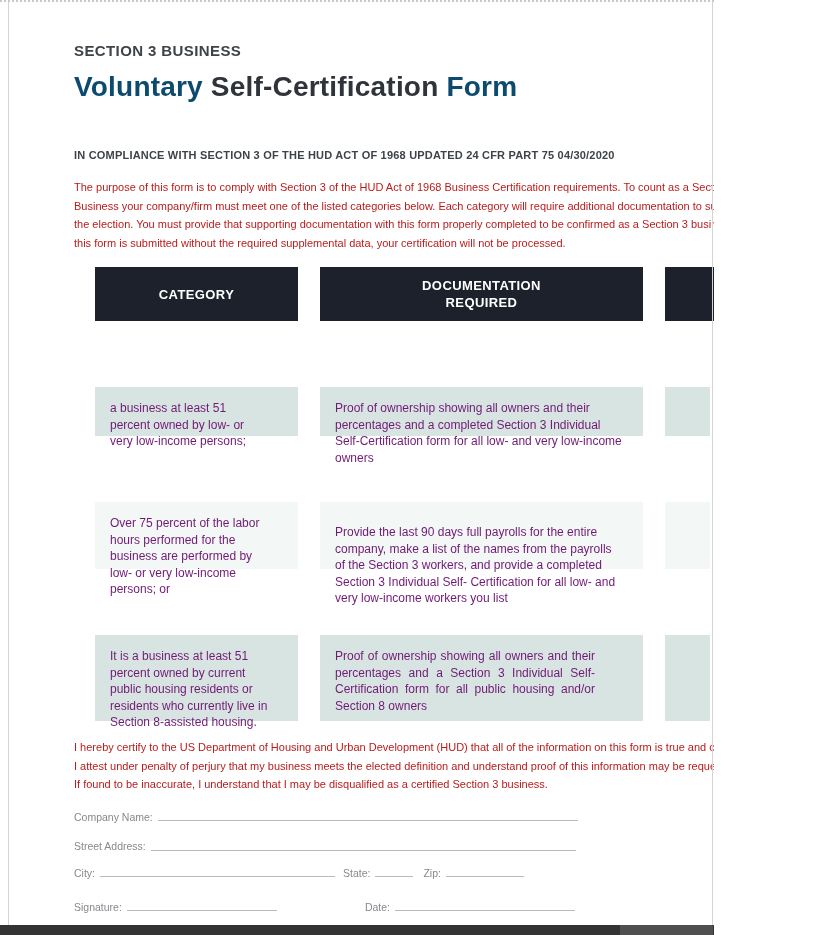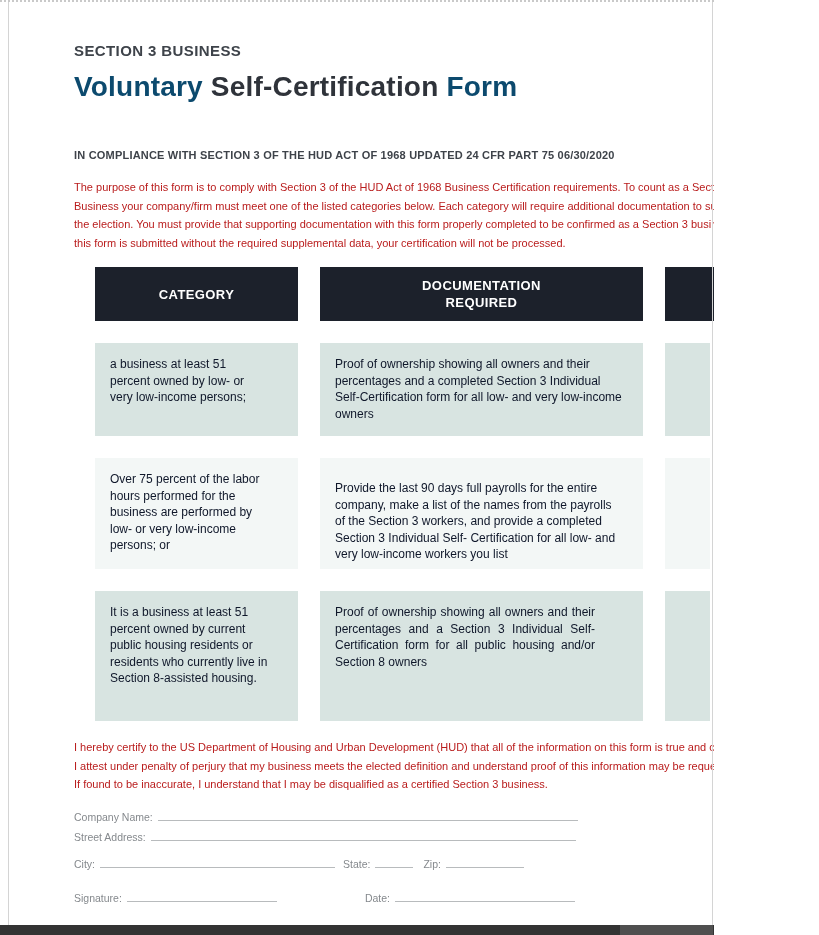--- a/index.html
+++ b/index.html
@@ -48,21 +48,21 @@
   .th {
     background:#1c212b; color:#ffffff;
     display:flex; align-items:center; justify-content:center; text-align:center;
     font-size:13px; font-weight:600; letter-spacing:0.4px;
   }
   .th-doc span  { max-width:180px; line-height:17px; }
   .th-elect     { grid-column:3 / 5; }
   .th-elect span{ max-width:64px; font-size:10px; line-height:14px; font-weight:700; }
 
   .cell {
-    font-size:12px; line-height:16.5px; color:#0f172a;
+    font-size:12px; line-height:16.5px; color:#701a75;margin-top:44px;
   }
   .bg-a { background:#d8e4e1; }
   .bg-b { background:#f3f7f6; }
 
   .cat  { padding:13px 30px 10px 15px; }
   .doc  { padding:13px 20px 10px 15px; }
   .doc-r2 { padding-top:22px; }
   .doc-r3 { padding-right:48px; text-align:justify; }
   .elect-cell { }
 
@@ -87,21 +87,21 @@
   .w-fullname { width:530px; }
   .w-company  { width:420px; }
   .w-street   { width:425px; }
   .w-city     { width:235px; }
   .w-state    { width:38px;  }
   .w-zip      { width:78px;  }
   .w-sig      { width:150px; }
   .w-date     { width:180px; }
 
   .mt-company { margin-top:16px; }
-  .mt-street  { margin-top:7px; }
+  .mt-street  { margin-top:17px;align-items:center; }
   .mt-city    { margin-top:14px; }
   .mt-sig     { margin-top:21px; }
   .sp-state   { margin-left:8px; }
   .sp-zip     { margin-left:10px; }
   .sp-date    { margin-left:88px; }
 
   
   .hscrollbar {
     position:absolute; left:0; right:0; bottom:0; height:10px; background:#333333;
   }
@@ -115,21 +115,21 @@
 <div class="page">
   <div class="edge-left"></div>
   <div class="edge-right"></div>
 
   <div class="content">
 
     <div class="eyebrow">SECTION 3 BUSINESS</div>
 
     <h1 class="title"><span class="accent">Voluntary</span><span> Self-Certification </span><span class="accent">Form</span></h1>
 
-    <div class="compliance">IN COMPLIANCE WITH SECTION 3 OF THE HUD ACT OF 1968 UPDATED 24 CFR PART 75 06/30/2020</div>
+    <div class="compliance">IN COMPLIANCE WITH SECTION 3 OF THE HUD ACT OF 1968 UPDATED 24 CFR PART 75 04/30/2020</div>
 
     <p class="intro">The purpose of this form is to comply with Section 3 of the HUD Act of 1968 Business Certification requirements. To count as a Section 3 Business your company/firm must meet one of the listed categories below. Each category will require additional documentation to support the election. You must provide that supporting documentation with this form properly completed to be confirmed as a Section 3 business. If this form is submitted without the required supplemental data, your certification will not be processed.</p>
 
     <div class="tbl">
 
       <div class="th">
         <span>CATEGORY</span>
       </div>
       <div class="th th-doc">
         <span>DOCUMENTATION REQUIRED</span>

